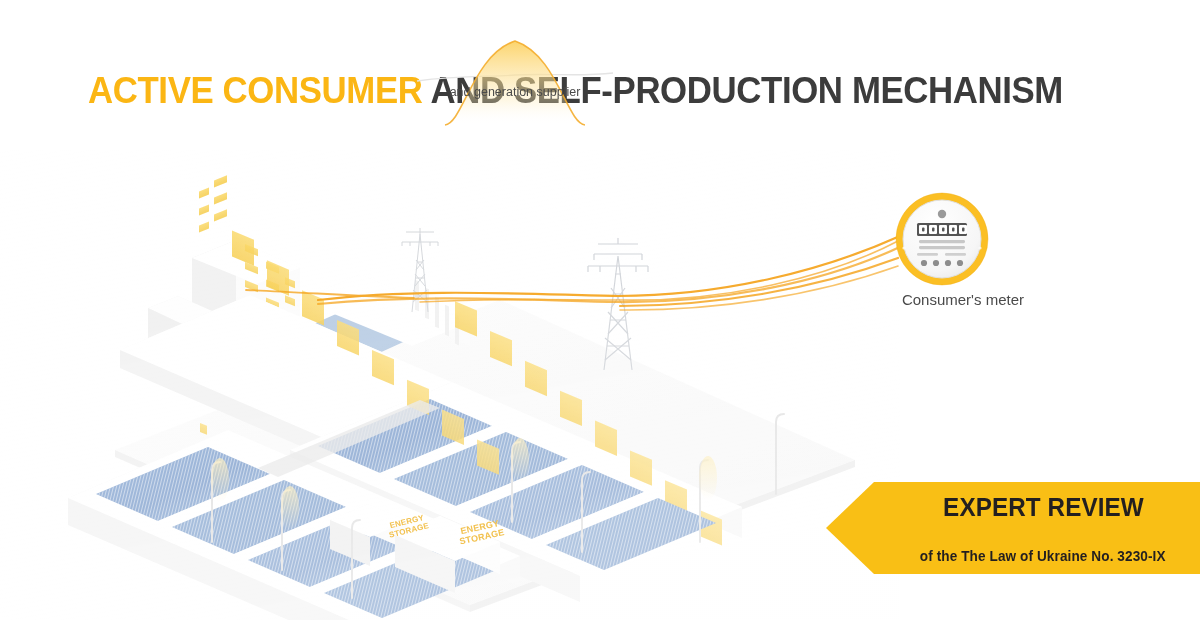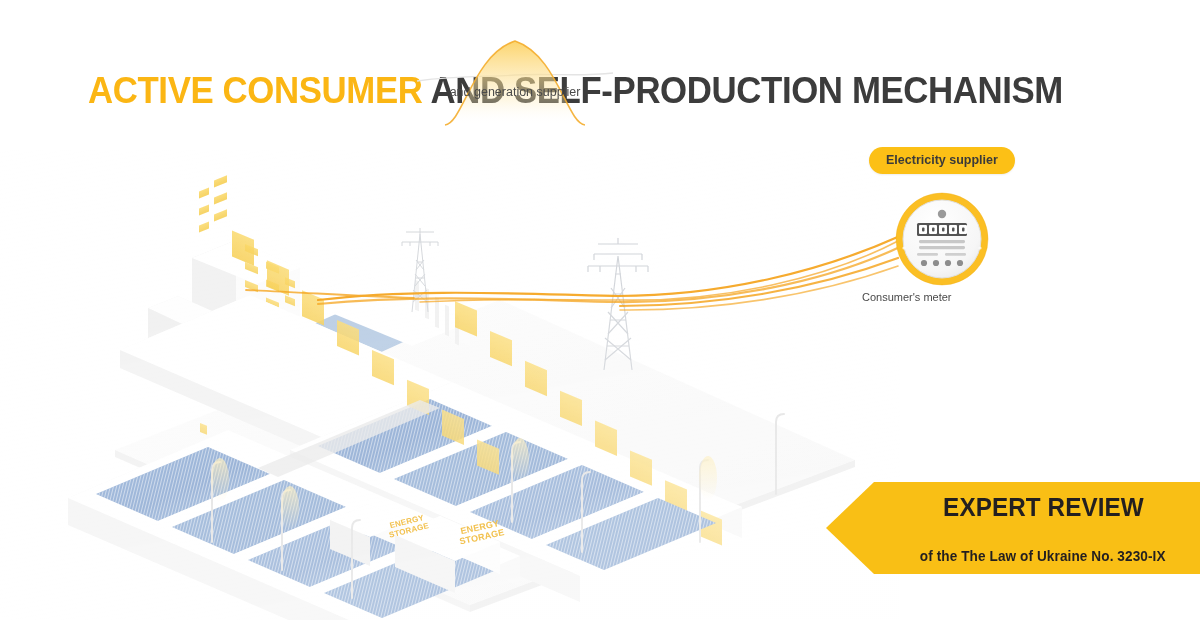--- a/index.html
+++ b/index.html
@@ -42,21 +42,21 @@
     font-size:12.5px; font-weight:bold;
     padding:6px 17px 7px; border-radius:14px;
     white-space:nowrap;
     box-shadow:0 1px 2px rgba(0,0,0,.07);
   }
 
   
   .meter { position:absolute; left:893px; top:190px; width:98px; height:98px; }
   .meter-label {
     position:absolute; left:862px; top:291px; width:162px;
-    text-align:left; font-size:11px; color:#4a4a4a;
+    text-align:right; font-size:15px; color:#4a4a4a;
   }
 
   
   .lines { position:absolute; left:0; top:0; width:1200px; height:630px; pointer-events:none; }
 
   
   .banner {
     position:absolute; left:826px; top:482px;
     width:374px; height:92px;
   }
@@ -358,21 +358,20 @@
       <path d="M 318 300 C 420 288, 520 294, 618 296 C 720 296, 820 272, 900 236" stroke-width="2.2"></path>
       <path d="M 318 304 C 424 294, 524 300, 618 302 C 722 303, 826 282, 902 246" stroke-width="2.2" opacity=".8"></path>
       <path d="M 420 302 C 500 298, 560 300, 620 300 C 724 302, 828 278, 900 240" stroke-width="1.6" opacity=".75"></path>
       <path d="M 620 306 C 714 306, 812 290, 898 258" stroke-width="2.2" opacity=".9"></path>
       <path d="M 620 310 C 716 311, 814 296, 898 266" stroke-width="1.6" opacity=".7"></path>
 
       <path d="M 246 290 C 300 292, 350 296, 414 298" stroke-width="1.8" opacity=".85"></path>
     </g>
   </svg>
 
-  <div class="pill">Electricity supplier</div>
 
   <div class="meter">
     <svg width="98" height="98" viewBox="0 0 98 98">
       <defs>
         <radialGradient id="gFace" cx="0.4" cy="0.3" r="0.8">
           <stop offset="0%" stop-color="#ffffff"></stop>
           <stop offset="75%" stop-color="#f6f6f6"></stop>
           <stop offset="100%" stop-color="#e9e9e9"></stop>
         </radialGradient>
       </defs>

